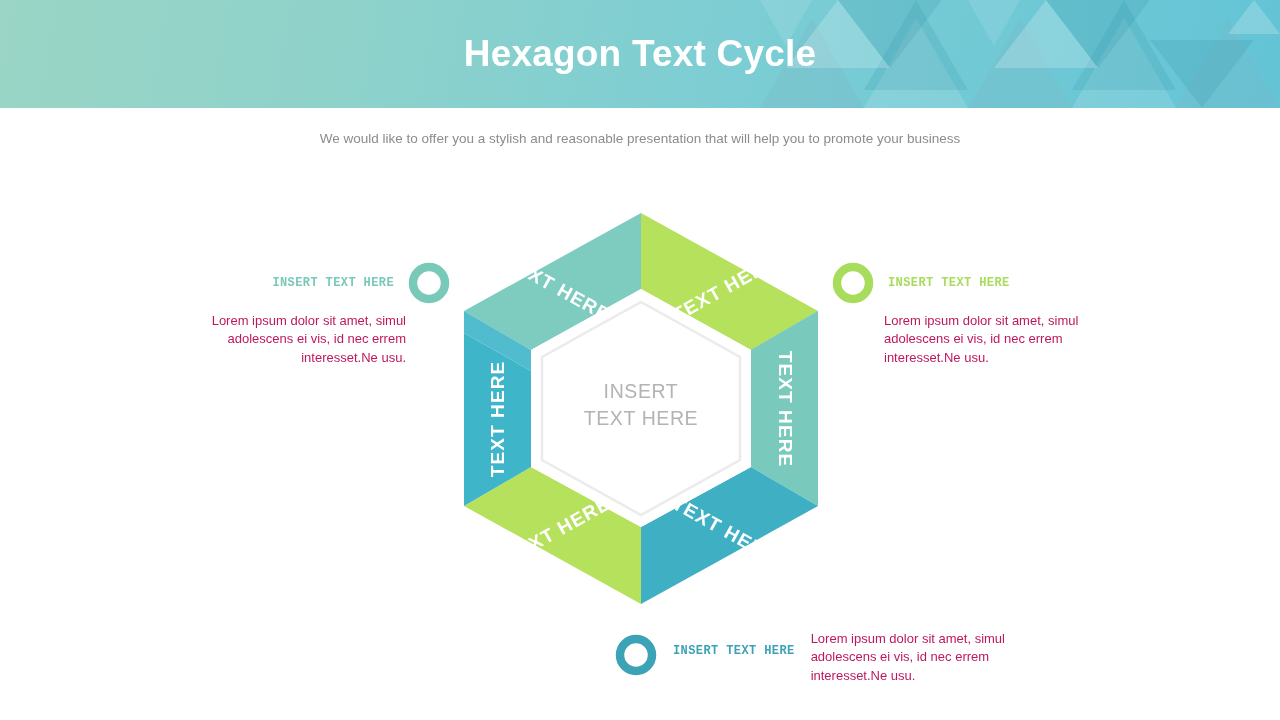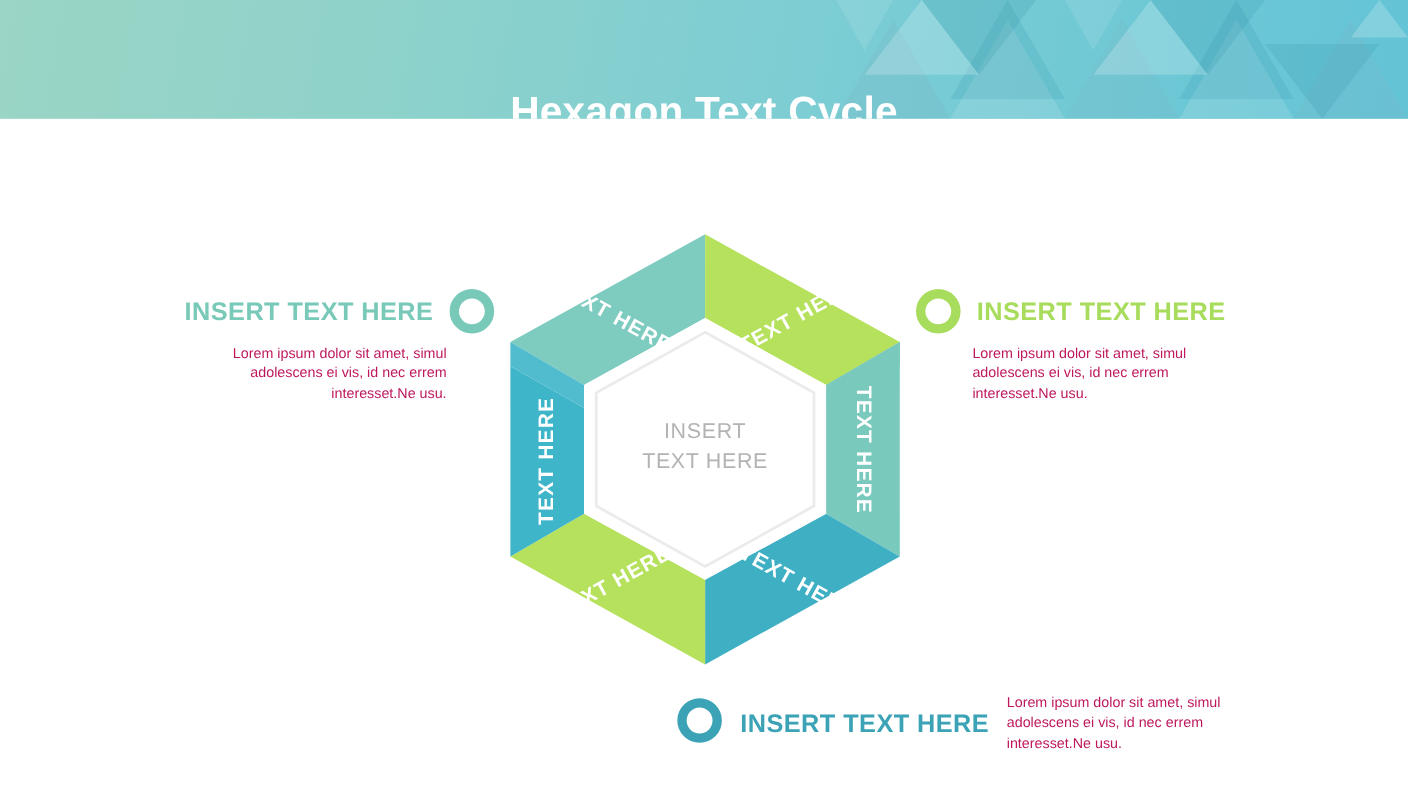--- a/index.html
+++ b/index.html
@@ -16,21 +16,20 @@
     position:absolute; left:0; top:0; width:1280px; height:108px;
     background:linear-gradient(100deg,#9ad5c5 0%,#8fd2ca 26%,#7ccdd4 58%,#63c4d6 100%);
     overflow:hidden;
   }
   .header svg.tri { position:absolute; right:0; top:0; height:108px; width:520px; }
   .header-title {
     position:absolute; left:0; top:0; width:1280px; height:108px;
     display:flex; align-items:center; justify-content:center;
     color:#ffffff; font-size:37px; letter-spacing:.2px;
     white-space:nowrap;
-    margin-top:48px;
   }
   .header-title .t-bold { font-weight:bold; }
   .header-title .t-reg  { font-weight:normal; margin-left:11px; }
 
   
   .subtitle {
     position:absolute; left:0; top:131px; width:1280px;
     text-align:center; color:#8c8c8c; font-size:13.5px;
   }
 
@@ -44,21 +43,21 @@
   }
   .center-text {
     fill:#b3b3b3; font-family:"Liberation Sans", sans-serif;
     font-size:19.5px; font-weight:normal; letter-spacing:.6px;
     text-anchor:middle;
   }
 
   
   .callout { position:absolute; }
   .callout .title {
-    font-size:23px; font-weight:bold; letter-spacing:.4px; white-space:nowrap;
+    font-size:12px; font-weight:bold; letter-spacing:.4px; white-space:nowrap;font-family:Liberation Mono, monospace;
   }
   .callout .body {
     font-size:13px; color:#be185d; line-height:1.42; margin-top:8px;
   }
   .ring { display:block; border-radius:50%; background:transparent; }
 
   
   #callout-left { left:150px; top:262px; width:300px; }
   #callout-left .row { display:flex; align-items:center; justify-content:flex-end; gap:14px; }
   #callout-left .title { color:#79c9b9; }
@@ -111,20 +110,21 @@
       <g fill="#ffffff" opacity="0.10">
         <polygon points="0,0 52,0 26,46"></polygon>
         <polygon points="208,0 260,0 234,46"></polygon>
       </g>
     </svg>
     <div class="header-title">
       <span class="t-bold">Hexagon Text Cycle</span>
     </div>
   </div>
 
+  <div class="subtitle">We would like to offer you a stylish and reasonable presentation that will help you to promote your business</div>
 
   <div class="hex-wrap">
     <svg viewBox="0 0 410 430">
 
       <g>
         <polygon points="201,23 24,121 91,160 201,99" fill="#7ecbc0"></polygon>
         <polygon points="24,121 24,143 91,181 91,160" fill="#3fb5ca" opacity="0.9"></polygon>
         <text class="seg-label" x="118" y="98" transform="rotate(29 118 98)">TEXT HERE</text>
       </g>
 

